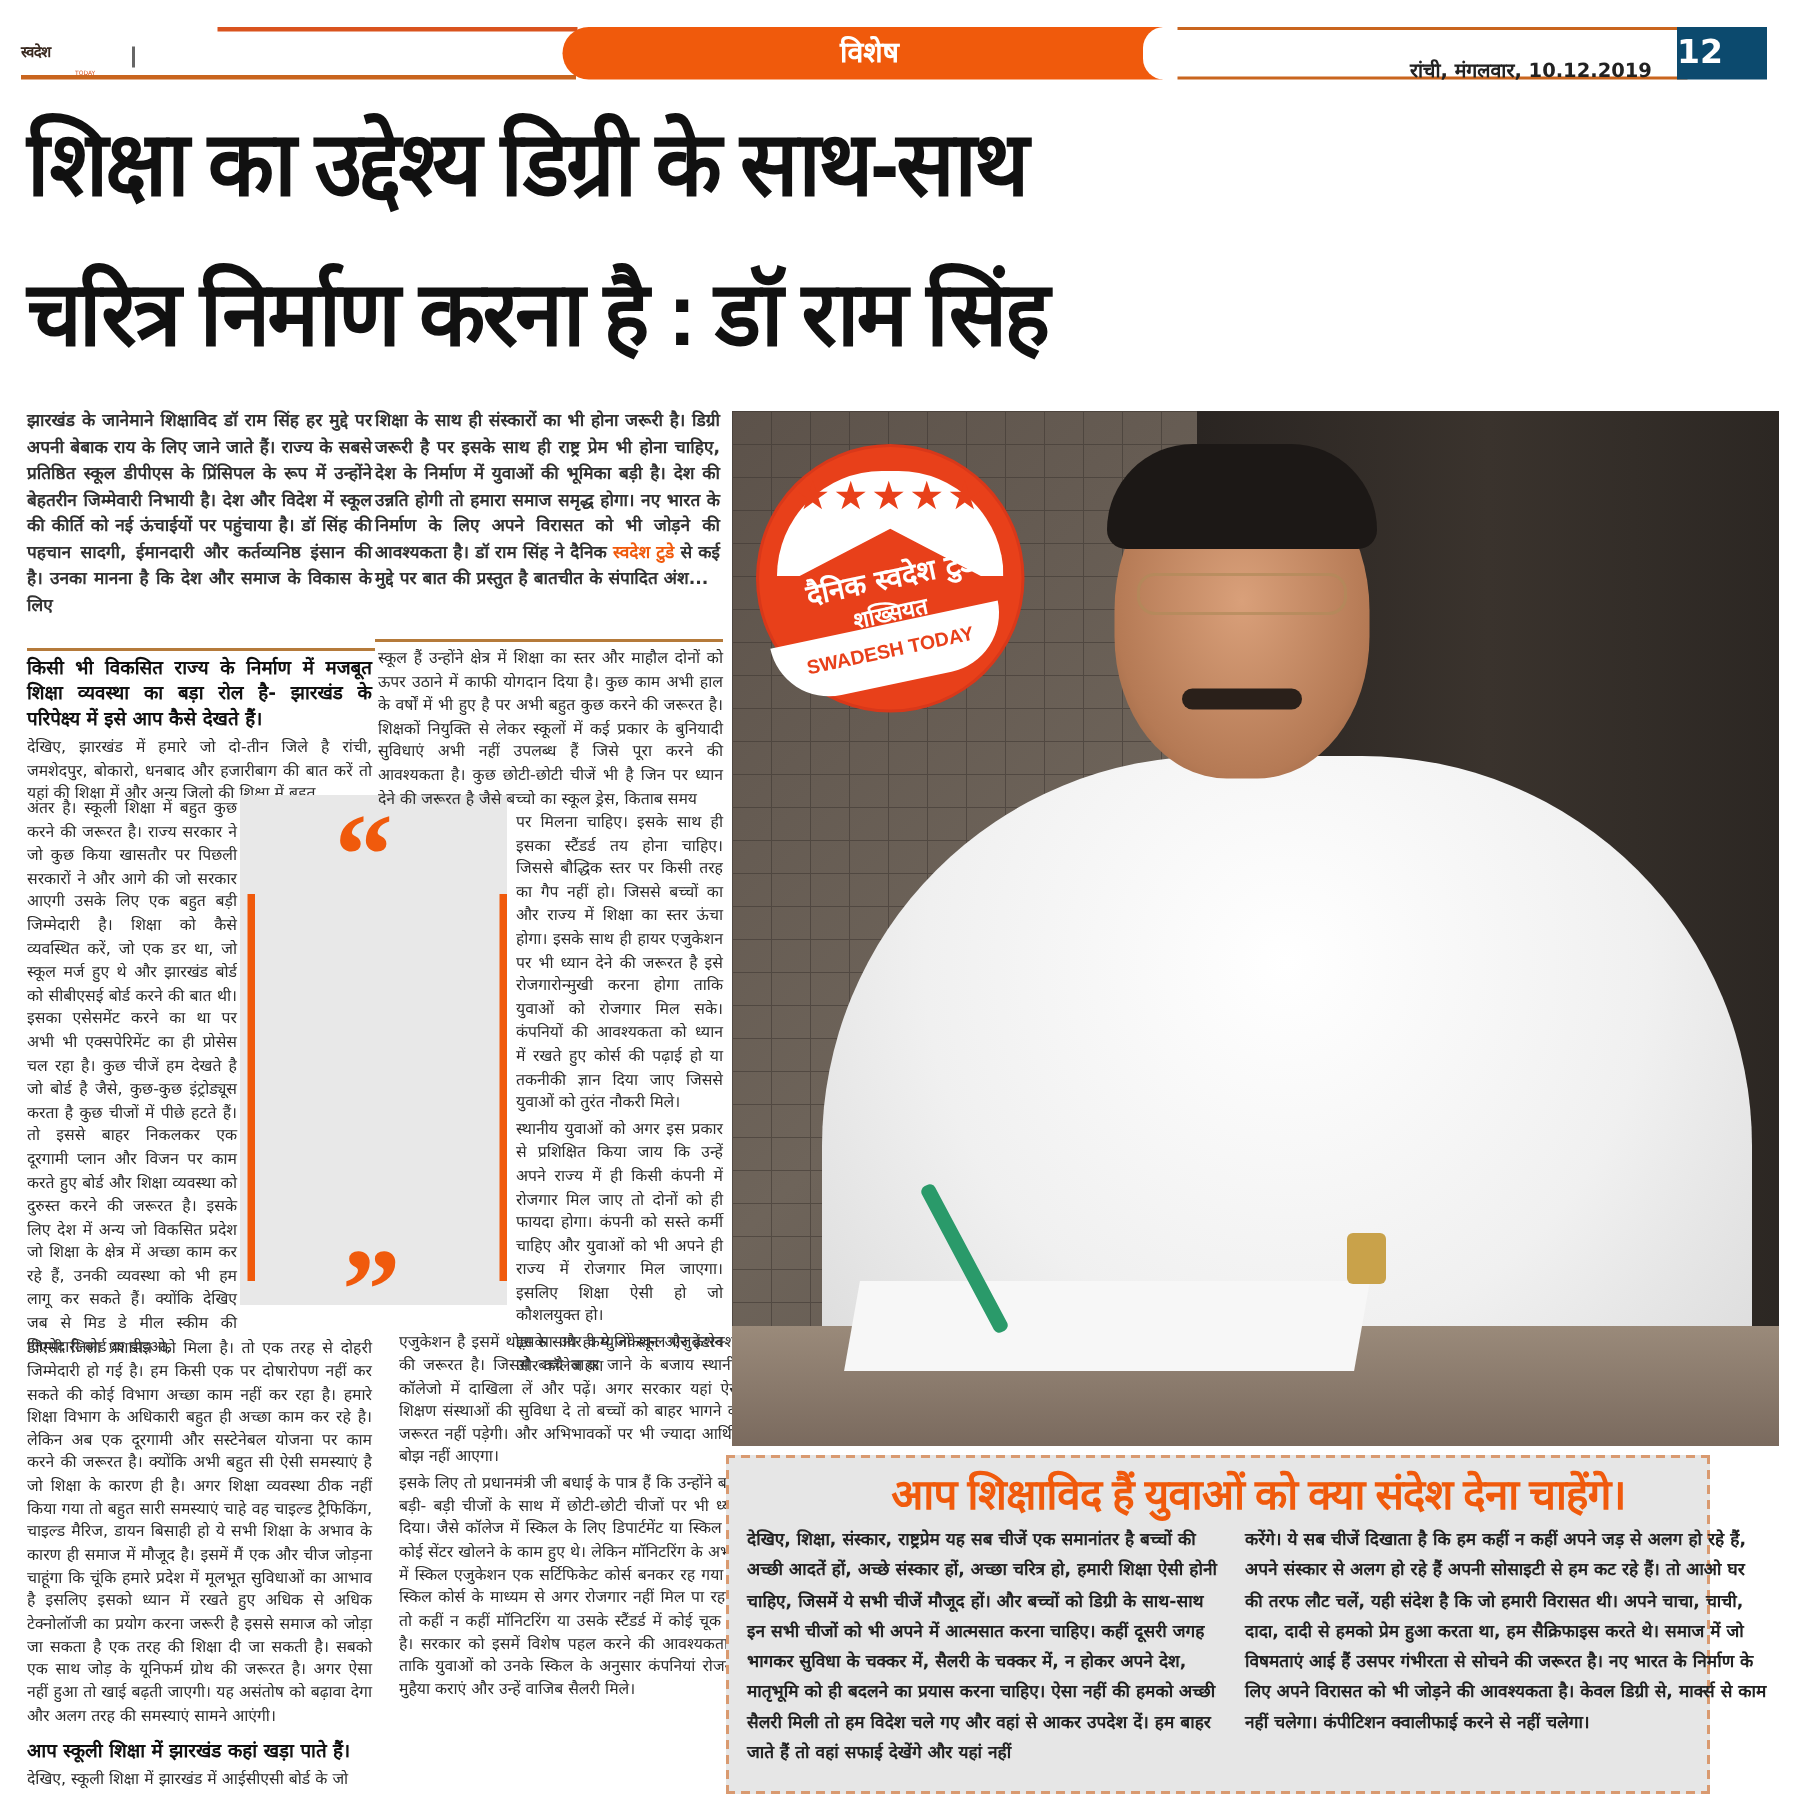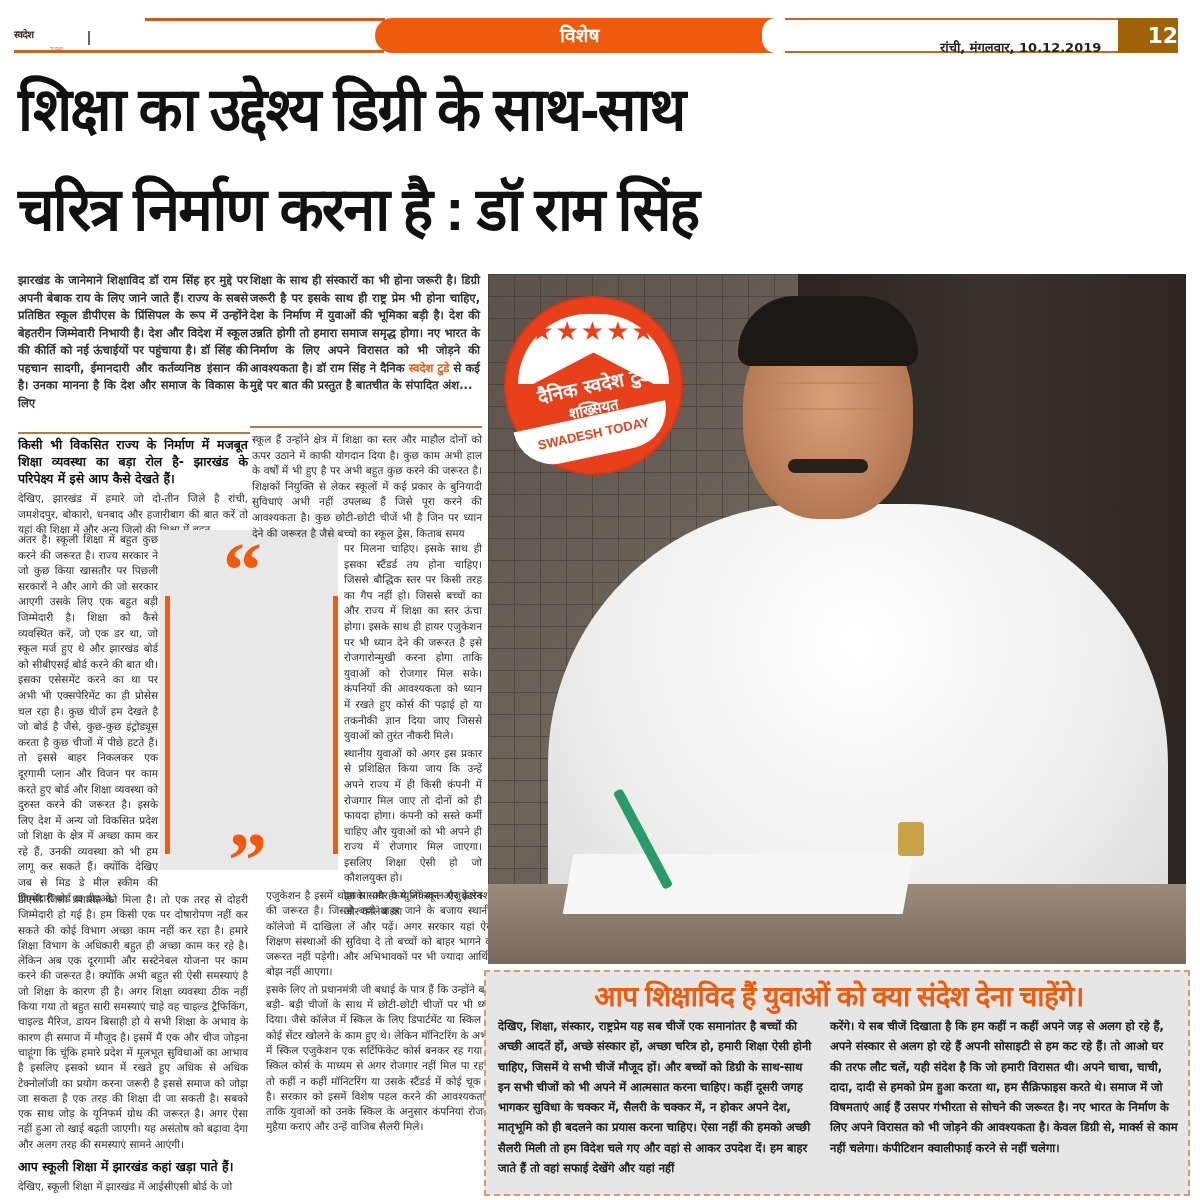--- a/index.html
+++ b/index.html
@@ -10,21 +10,21 @@
 .logo-sub{position:absolute;left:50px;top:46px;font-size:4px;color:#d9531e}
 .logo-bar{position:absolute;left:88px;top:31px;width:2px;height:14px;background:#666}
 .rule-top{position:absolute;left:145px;top:18px;width:240px;height:3px;background:#d9531e}
 .rule-bottom{position:absolute;left:14px;top:50px;width:370px;height:3px;background:#c9651e}
 .section-tab{position:absolute;left:375px;top:18px;width:400px;height:35px;background:#f05a0c;border-radius:18px 0 0 18px}
 .section-tab-cut{position:absolute;left:762px;top:18px;width:30px;height:35px;background:#fff;border-radius:14px 0 0 14px}
 .section-label{position:absolute;left:560px;top:18px;height:33px;line-height:35px;color:#fff;font-size:19px;font-weight:bold}
 .rule-top2{position:absolute;left:785px;top:18px;width:340px;height:2px;background:#c9651e}
 .rule-bottom2{position:absolute;left:785px;top:51px;width:340px;height:2px;background:#c9651e}
 .dateline{position:absolute;left:940px;top:34px;height:28px;line-height:28px;font-size:13px;font-weight:bold;color:#222}
-.page-no{position:absolute;left:1118px;top:18px;width:60px;height:35px;background:#a16207;color:#fff;font-size:22px;font-weight:bold;text-align:right;line-height:35px}
+.page-no{position:absolute;left:1118px;top:18px;width:60px;height:35px;background:#0c4a6e;color:#fff;font-size:22px;font-weight:bold;text-align:left;line-height:35px}
 .headline{position:absolute;left:18px;top:60px;width:1170px;font-family:"Liberation Sans",sans-serif;font-weight:bold;color:#111;font-size:60px;line-height:100px;letter-spacing:-2px}
 .headline div{white-space:nowrap;transform:scaleX(0.96);transform-origin:left}
 .col{position:absolute;font-size:10.5px;line-height:15.6px;color:#2a2a2a;text-align:justify}
 .col p{margin-bottom:2px}
 .intro{left:18px;top:272px;width:230px;font-size:11.5px;line-height:17.5px;font-weight:bold;color:#333}
 .intro2{left:250px;top:272px;width:230px;font-size:11.5px;line-height:17.5px;font-weight:bold;color:#333}
 .brand-inline{color:#f05a0c}
 .hrule{position:absolute;height:2px;background:#b57a3a}
 .q{font-weight:bold;color:#111;font-size:12.5px;line-height:17px;margin-bottom:4px}
 .pullquote{position:absolute;left:160px;top:530px;width:178px;height:340px;background:#e8e8e8;padding:8px 22px 0 22px}
@@ -45,21 +45,21 @@
 .paper{position:absolute;left:80px;top:580px;width:340px;height:60px;background:#f7f7f7;transform:skewX(-10deg)}
 .pen{position:absolute;left:150px;top:510px;width:10px;height:110px;background:#2a9a6a;transform:rotate(-28deg);border-radius:4px}
 .watch{position:absolute;left:410px;top:548px;width:26px;height:34px;background:#c9a24a;border-radius:4px}
 .badge{position:absolute;left:18px;top:24px;width:175px;height:175px;border-radius:50%;background:#e8401a;box-shadow:0 0 0 2px #d8381a}
 .badge-arc-top{position:absolute;left:12px;top:16px;width:151px;height:70px;border-radius:76px 76px 0 0;background:#fff;clip-path:polygon(0 100%,0 40%,20% 0,80% 0,100% 40%,100% 100%,90% 100%,50% 55%,10% 100%)}
 .stars{position:absolute;left:0;top:18px;width:175px;text-align:center;font-size:26px;color:#e8401a;letter-spacing:2px}
 .badge-title{position:absolute;left:0;top:74px;width:175px;text-align:center;color:#fff;font-size:19px;font-weight:bold;transform:rotate(-12deg)}
 .badge-sub{position:absolute;left:0;top:100px;width:175px;text-align:center;color:#fff;font-size:15px;font-weight:bold;transform:rotate(-12deg)}
 .badge-band{position:absolute;left:10px;top:118px;width:155px;height:40px;background:#fff;border-radius:0 0 80px 80px;transform:rotate(-12deg)}
 .badge-eng{position:absolute;left:0;top:128px;width:175px;text-align:center;color:#e8401a;font-size:13px;font-weight:bold;font-family:"Liberation Sans",sans-serif;transform:rotate(-12deg)}
-.box{position:absolute;left:484px;top:970px;width:706px;height:226px;background:#e6e6e6;border:2px dashed #d99a70}
+.box{position:absolute;left:484px;top:970px;width:656px;height:226px;background:#e6e6e6;border:2px dashed #d99a70}
 .box-title{position:absolute;left:0;top:4px;width:706px;text-align:center;font-size:28px;font-weight:bold;color:#f05a0c;font-family:"Liberation Sans",sans-serif;letter-spacing:-0.5px}
 .box-col{position:absolute;top:44px;font-size:11.5px;line-height:20.3px;color:#222;font-weight:bold}
 .box-col1{left:12px;width:318px}
 .box-col2{left:344px;width:348px}
 </style>
 </head>
 <body>
 
 <div class="masthead">
   <div class="rule-top"></div>

